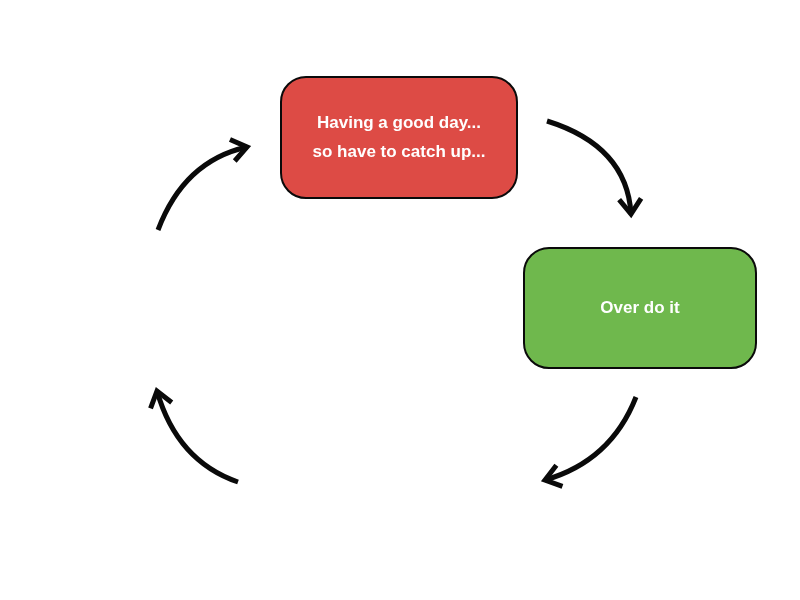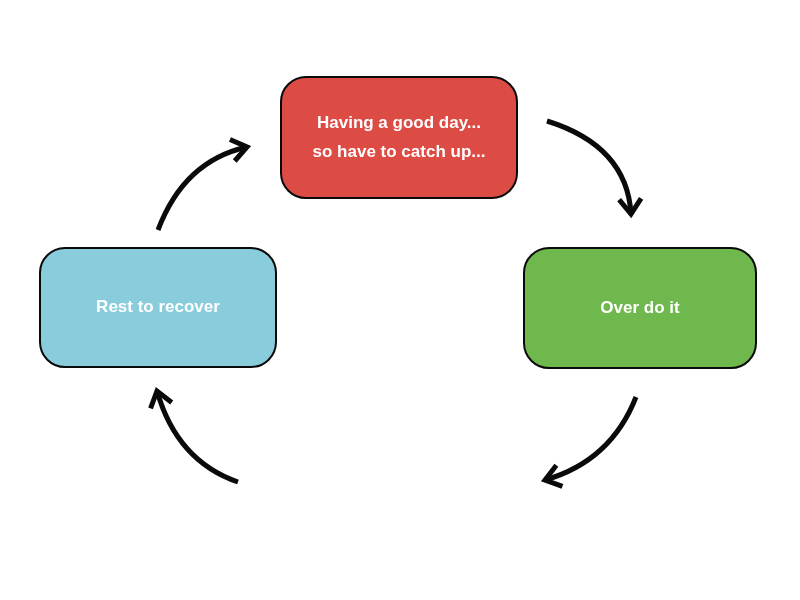--- a/index.html
+++ b/index.html
@@ -65,17 +65,14 @@
   <div class="node node-over-do-it" style="background-color: rgb(111, 184, 77);">
     <span class="node-label">Over do it</span>
   </div>
 
   <div class="node node-good-day" style="background-color: rgb(221, 75, 69);">
     <span class="node-label">Having a good day...
 so have to catch up...</span>
   </div>
 
 
-  <div class="node node-rest-to-recover" style="background-color: rgb(137, 205, 220);">
-    <span class="node-label">Rest to recover</span>
-  </div>
 
 </div>
 
 </body></html>

